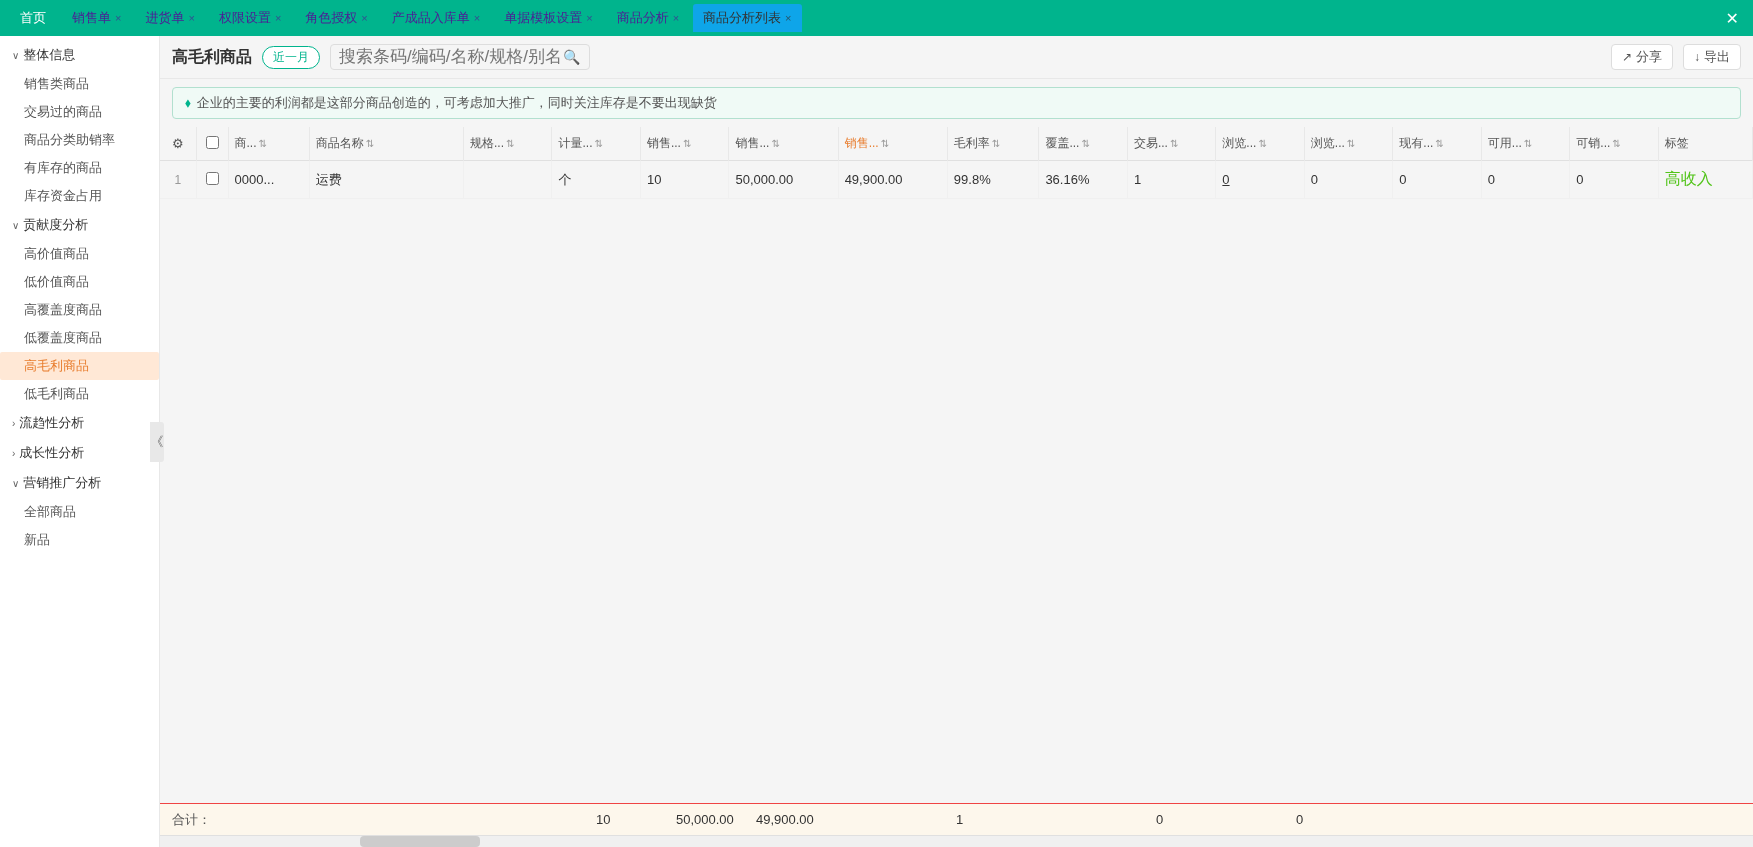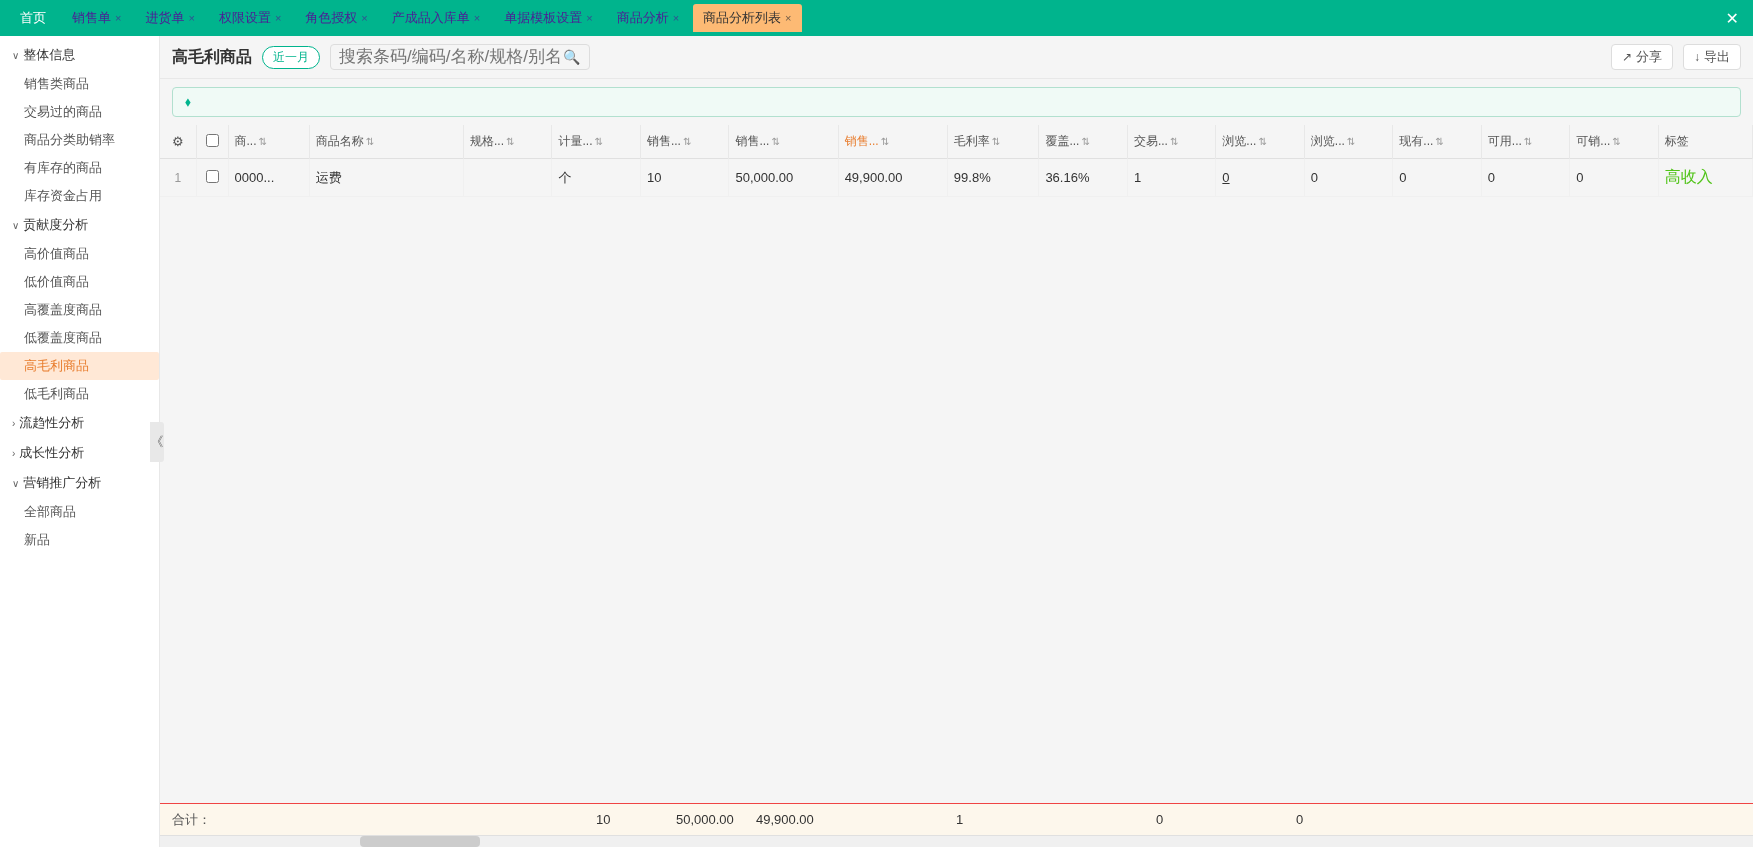--- a/index.html
+++ b/index.html
@@ -21,21 +21,21 @@
       padding: 0 10px;
       height: 28px;
       border-radius: 3px 3px 0 0;
       cursor: pointer;
       font-size: 13px;
       white-space: nowrap;
       color: #4c1d95;
       gap: 4px;
     }
     .nav-tab.active {
-      background: #fdba74;
+      background: #0ea5e9;
       color: #333;
     }
     .nav-tab .close-x {
       font-size: 11px;
       opacity: 0.7;
       cursor: pointer;
     }
     .nav-home {
       padding: 0 12px;
       height: 28px;
@@ -379,20 +379,21 @@
         <span>分享</span>
       </button>
       <button class="header-action-btn">
         <span style="font-size:12px;">↓</span>
         <span>导出</span>
       </button>
     </div>
 
     <div class="info-banner">
       <span style="color:#00b48d;">⬧</span>
+      <span>企业的主要的利润都是这部分商品创造的，可考虑加大推广，同时关注库存是不要出现缺货</span>
     </div>
 
     <div class="table-container">
       <table>
         <thead>
           <tr>
             <th style="width:36px; text-align:center;">
               <span style="cursor:pointer;">⚙</span>
             </th>
             <th style="width:32px; text-align:center;">

